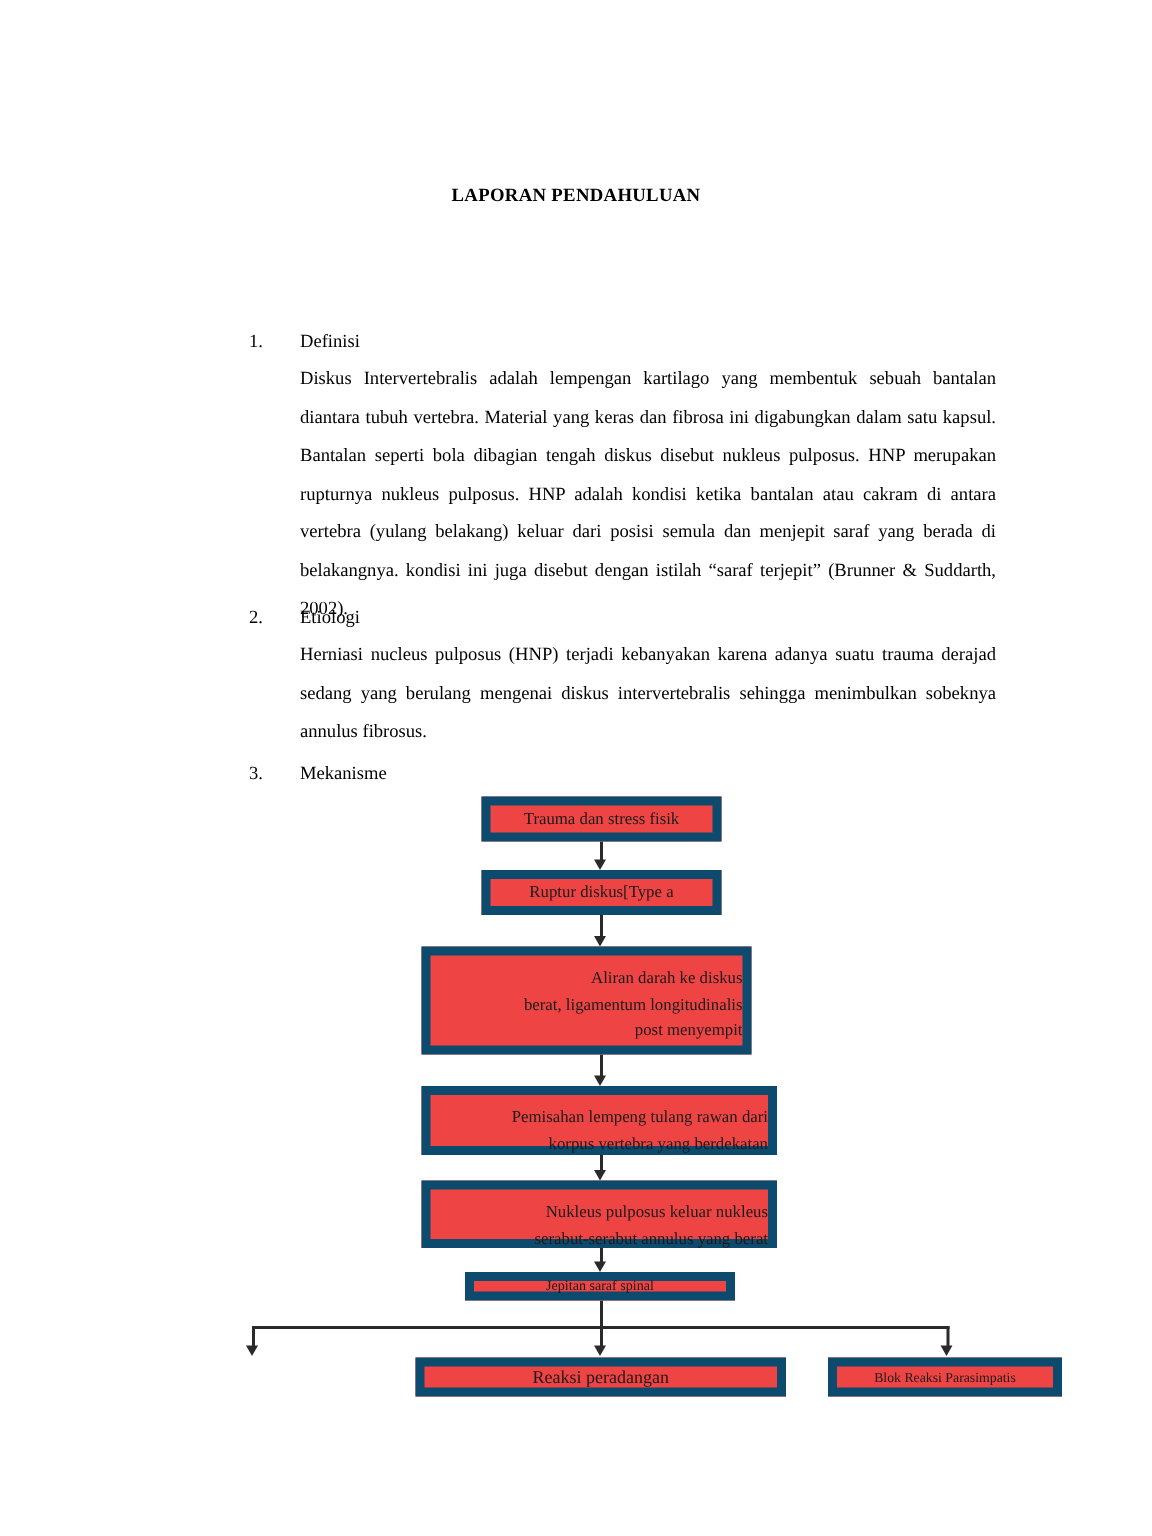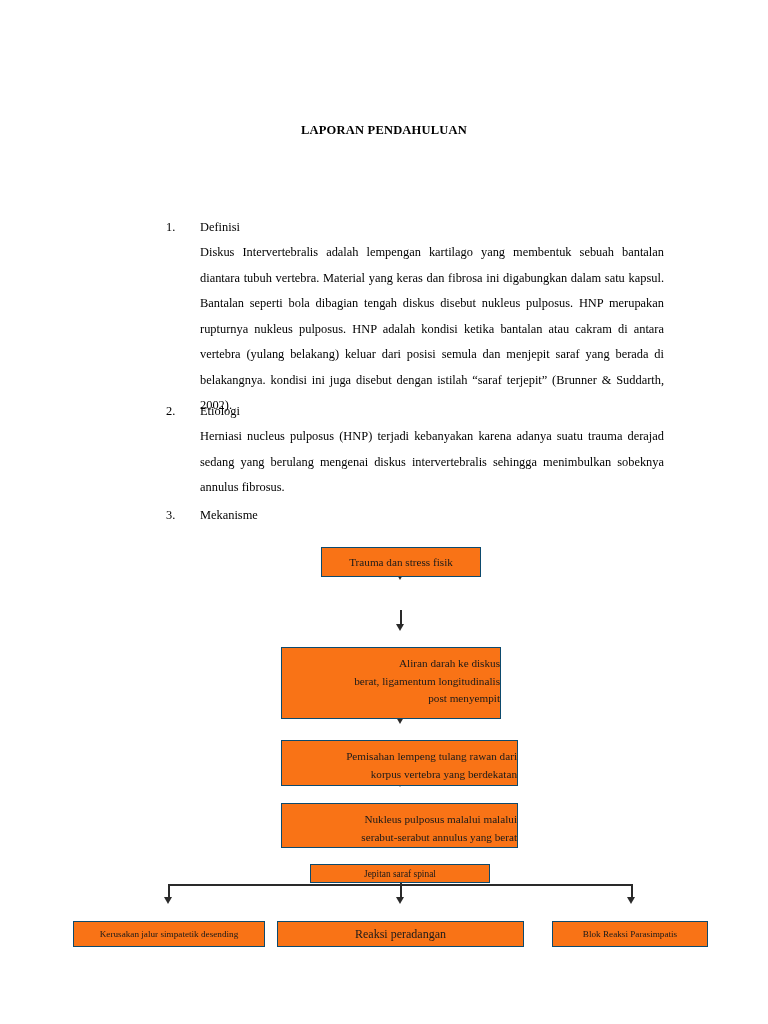--- a/index.html
+++ b/index.html
@@ -71,27 +71,26 @@
     position: absolute;
     left: 0;
     top: 0;
     width: 768px;
     height: 1024px;
     pointer-events: none;
   }
   .node {
     position: absolute;
     box-sizing: border-box;
-    border: 1px solid #0c4a6e;
-    background: #f97316;
+    border: 6px solid #0c4a6e;
+    background: #ef4444;
     font-family: "Liberation Serif", "DejaVu Serif", serif;
     font-size: 11.2px;
     color: #1a1a1a;
     pointer-events: auto;
-    margin-top: 16px;
   }
   .node-centered {
     display: flex;
     align-items: center;
     justify-content: center;
     text-align: center;
   }
   .node-left {
     padding: 7px 0 6px 12px;
     line-height: 17.5px;
@@ -184,44 +183,44 @@
     <div class="conn conn-v" style="left:400px; top:884px; height:14px;"></div>
     <div class="arrowhead" style="left:395.6px; top:897px;"></div>
 
     <div class="conn conn-v" style="left:631px; top:884px; height:14px;"></div>
     <div class="arrowhead" style="left:626.6px; top:897px;"></div>
 
     <div class="node node-centered" id="node-trauma">
       <span class="ntext">Trauma dan stress fisik</span>
     </div>
 
+    <div class="node node-centered" id="node-ruptur">
+      <span class="ntext">Ruptur diskus[Type a</span>
+    </div>
 
     <div class="node node-left" id="node-aliran">
       <span class="ntext">Aliran darah ke diskus</span>
       <span class="ntext">berat, ligamentum longitudinalis</span>
       <span class="ntext">post menyempit</span>
     </div>
 
     <div class="node node-left" id="node-pemisahan">
       <span class="ntext">Pemisahan lempeng tulang rawan dari</span>
       <span class="ntext">korpus vertebra yang berdekatan</span>
     </div>
 
     <div class="node node-left" id="node-nukleus">
-      <span class="ntext">Nukleus pulposus malalui malalui</span>
+      <span class="ntext">Nukleus pulposus keluar nukleus</span>
       <span class="ntext">serabut-serabut annulus yang berat</span>
     </div>
 
     <div class="node node-centered" id="node-jepitan">
       <span class="ntext">Jepitan saraf spinal</span>
     </div>
 
-    <div class="node node-centered" id="node-kerusakan">
-      <span class="ntext">Kerusakan jalur simpatetik  desending</span>
-    </div>
 
     <div class="node node-centered" id="node-reaksi">
       <span class="ntext">Reaksi peradangan</span>
     </div>
 
     <div class="node node-centered" id="node-blok">
       <span class="ntext">Blok Reaksi Parasimpatis</span>
     </div>
 
   </div>

